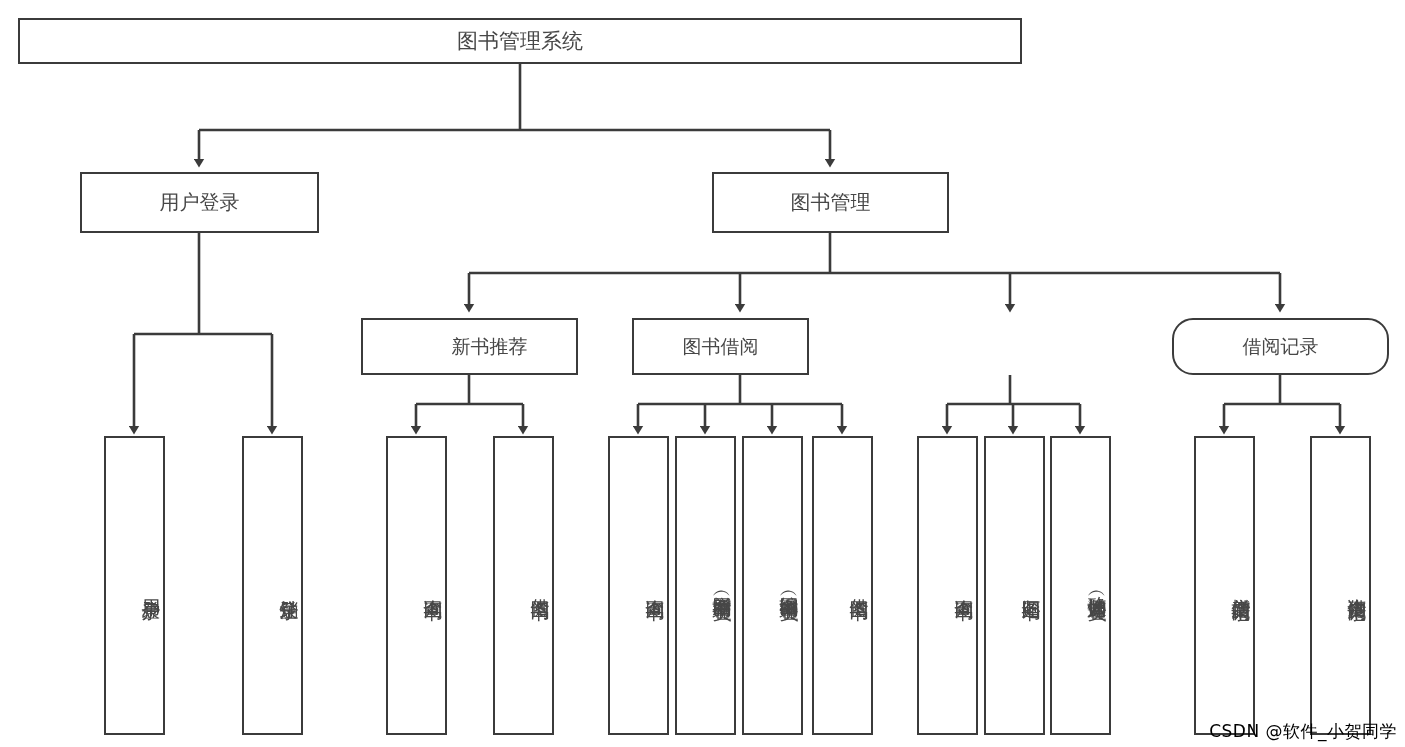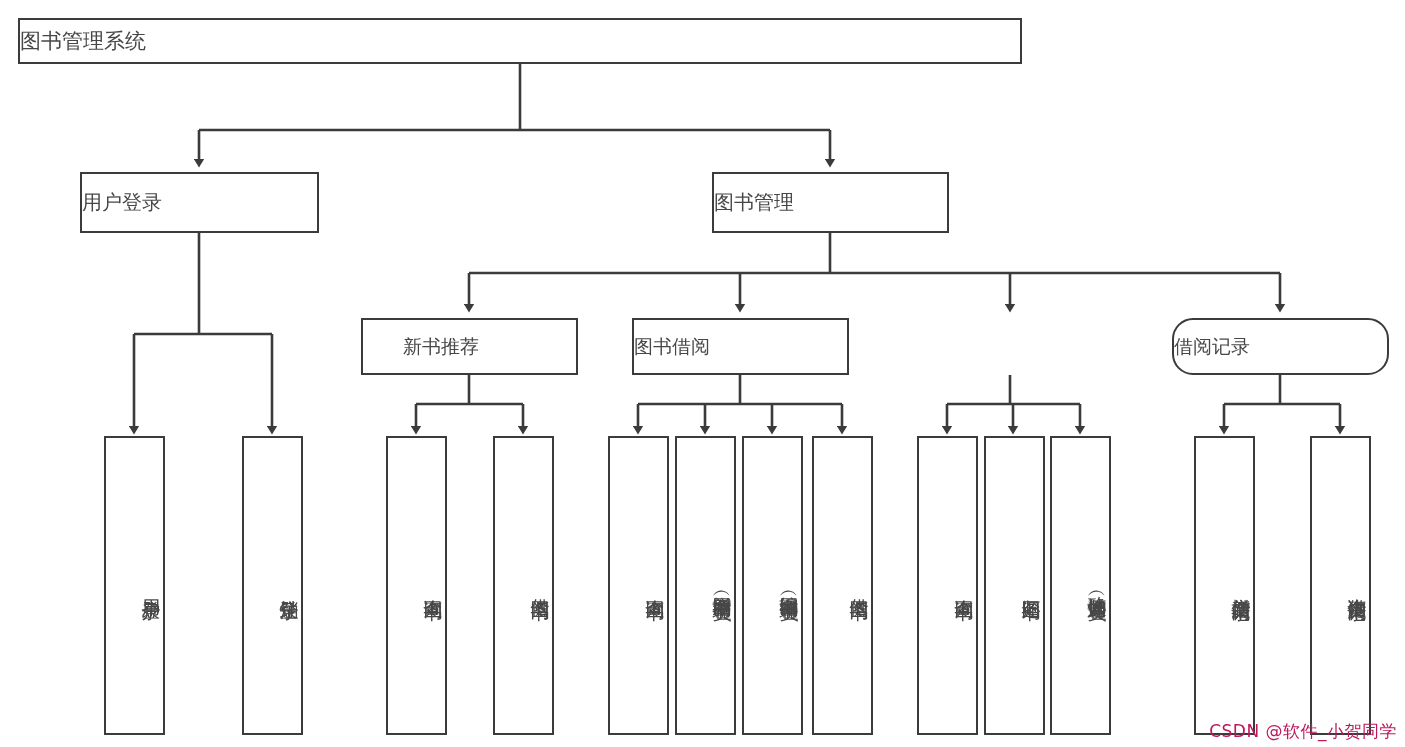--- a/index.html
+++ b/index.html
@@ -28,21 +28,21 @@
     height: 747px;
     pointer-events: none;
   }
   .node {
     position: absolute;
     box-sizing: border-box;
     border: 2.5px solid #3b3b3b;
     background: #ffffff;
     display: flex;
     align-items: center;
-    justify-content: flex-start;
+    justify-content: center;
     text-align: center;
     color: #474747;
   }
   .node.root {
     font-size: 21px;
   }
   .node.lvl1 {
     font-size: 20px;
   }
   .node.lvl2 {
@@ -62,21 +62,21 @@
     writing-mode: vertical-rl;
     text-orientation: upright;
     white-space: pre-line;
     display: block;
   }
   .watermark {
     position: absolute;
     right: 8px;
     bottom: 4px;
     font-size: 17px;
-    color: #be185d;
+    color: #000000;
     letter-spacing: 0.5px;
     white-space: nowrap;
   }
 </style>
 </head>
 <body>
 
 <div id="canvas">
 
   <svg id="edges" viewBox="0 0 1405 747" xmlns="http://www.w3.org/2000/svg">
@@ -136,21 +136,21 @@
   <div class="node lvl1" style="left:80px; top:172px; width:239px; height:61px;">
     <span class="lbl">用户登录</span>
   </div>
   <div class="node lvl1" style="left:712px; top:172px; width:237px; height:61px;">
     <span class="lbl">图书管理</span>
   </div>
 
   <div class="node lvl2" style="left:361px; top:318px; width:217px; height:57px;padding-left:40px;">
     <span class="lbl">新书推荐</span>
   </div>
-  <div class="node lvl2" style="left:632px; top:318px; width:217px; height:57px;">
+  <div class="node lvl2" style="left:632px; top:318px; width:177px; height:57px;">
     <span class="lbl">图书借阅</span>
   </div>
   <div class="node lvl2" style="left:1172px; top:318px; width:217px; height:57px;border-radius:21px;">
     <span class="lbl">借阅记录</span>
   </div>
 
   <div class="node leaf" style="left:104px; top:436px; width:61px; height:299px;">
     <span class="lbl">用户登录</span>
   </div>
   <div class="node leaf" style="left:242px; top:436px; width:61px; height:299px;">

